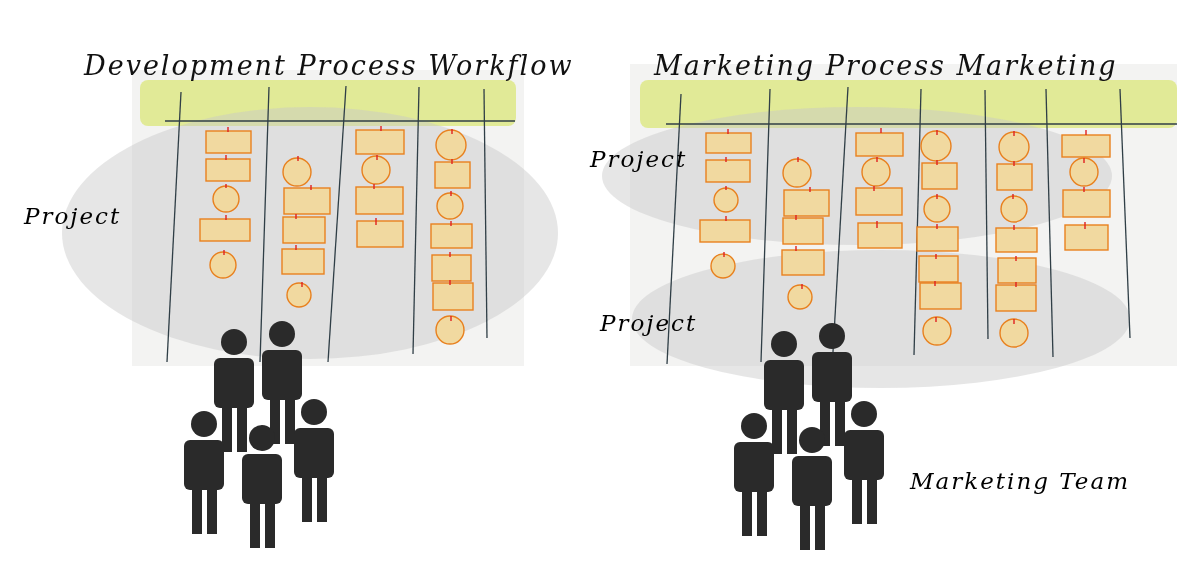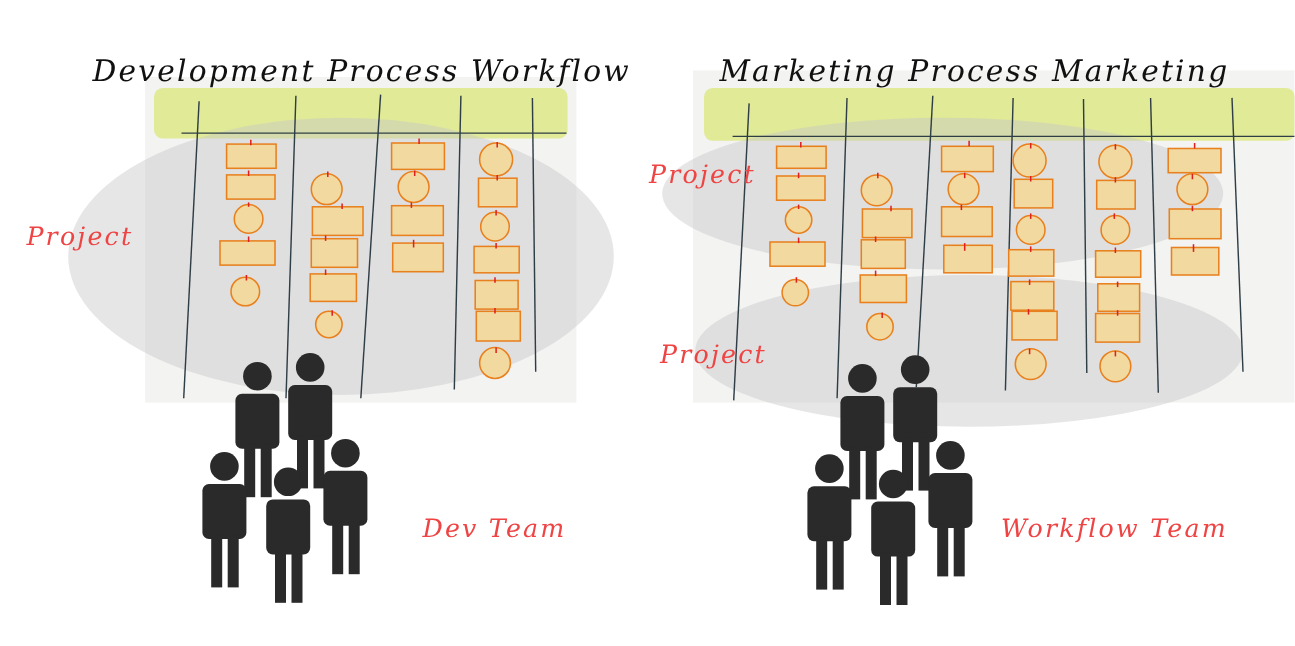--- a/index.html
+++ b/index.html
@@ -1,21 +1,21 @@
 <!DOCTYPE html>
 <html><head>
 <meta charset="utf-8">
 <style>
   html, body { margin:0; padding:0; background:#ffffff; }
   body { width:1177px; height:587px; position:relative; overflow:hidden;
          font-family:"DejaVu Serif", serif; }
   .panel { position:absolute; top:0; height:587px; }
   .title { position:absolute; font-style:italic; font-size:27px; color:#111;
            letter-spacing:2px; white-space:nowrap; font-family:"DejaVu Serif", serif; }
-  .label { position:absolute; font-style:italic; font-size:23px; color:#ef4444;
+  .label { position:absolute; font-style:italic; font-size:23px; color:#000000;
            letter-spacing:2px; white-space:nowrap; font-family:"DejaVu Serif", serif; }
   .board { position:absolute; background:#f3f3f2; }
   .header-band { position:absolute; background:#dfe98f; border-radius:8px; opacity:0.92; }
   .ellipse { position:absolute; background:rgba(200,200,200,0.45); border-radius:50%; }
   svg { position:absolute; overflow:visible; }
 </style>
 </head>
 <body>
 
 <div class="panel" style="left:0;width:590px;">
@@ -116,21 +116,20 @@
         </g>
       <g transform="translate(120,82)">
           <circle cx="24" cy="12" r="13"></circle>
           <rect x="4" y="28" width="40" height="50" rx="6"></rect>
           <rect x="12" y="74" width="10" height="48"></rect>
           <rect x="27" y="74" width="10" height="48"></rect>
         </g>
     </g>
   </svg>
 
-  <div class="label" style="left:384px;top:468px;">Dev Team</div>
 </div>
 
 <div class="panel" style="left:590px;width:587px;">
   <div class="board" style="left:40px;top:64px;width:547px;height:302px;"></div>
   <div class="header-band" style="left:50px;top:80px;width:537px;height:48px;"></div>
   <div class="ellipse" style="left:12px;top:107px;width:510px;height:138px;"></div>
   <div class="ellipse" style="left:42px;top:250px;width:498px;height:138px;"></div>
 
   <svg style="left:0;top:0;" width="587" height="587">
     <line x1="76" y1="124" x2="587" y2="124" stroke="#2f3e46" stroke-width="1.3"></line>
@@ -252,14 +251,14 @@
         </g>
       <g transform="translate(120,82)">
           <circle cx="24" cy="12" r="13"></circle>
           <rect x="4" y="28" width="40" height="50" rx="6"></rect>
           <rect x="12" y="74" width="10" height="48"></rect>
           <rect x="27" y="74" width="10" height="48"></rect>
         </g>
     </g>
   </svg>
 
-  <div class="label" style="left:320px;top:468px;">Workflow Team</div>
+  <div class="label" style="left:320px;top:468px;">Marketing Team</div>
 </div>
 
 </body></html>

